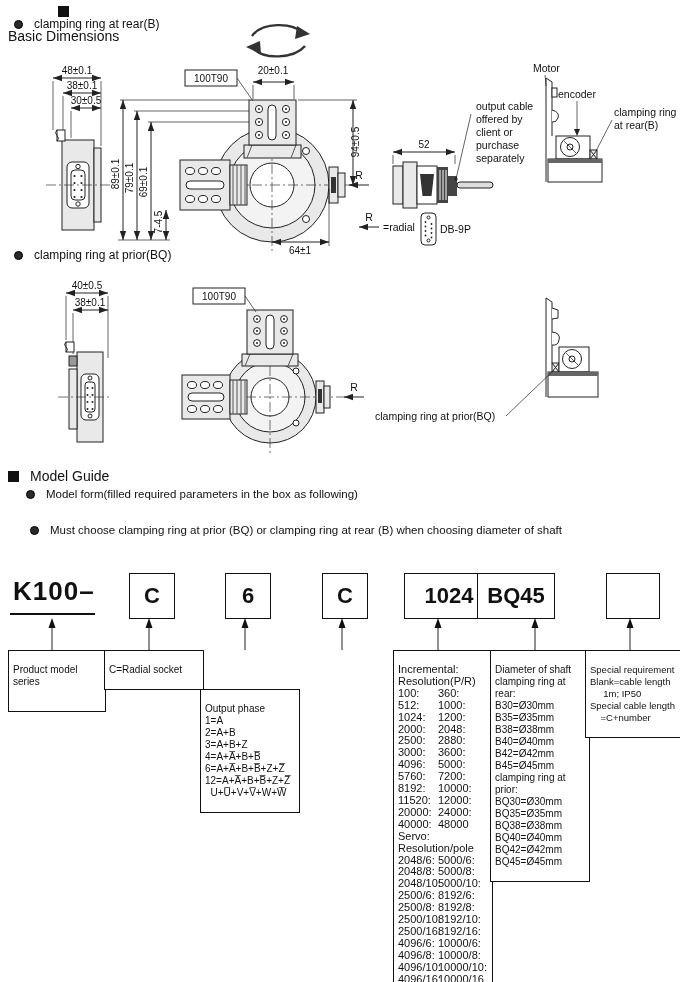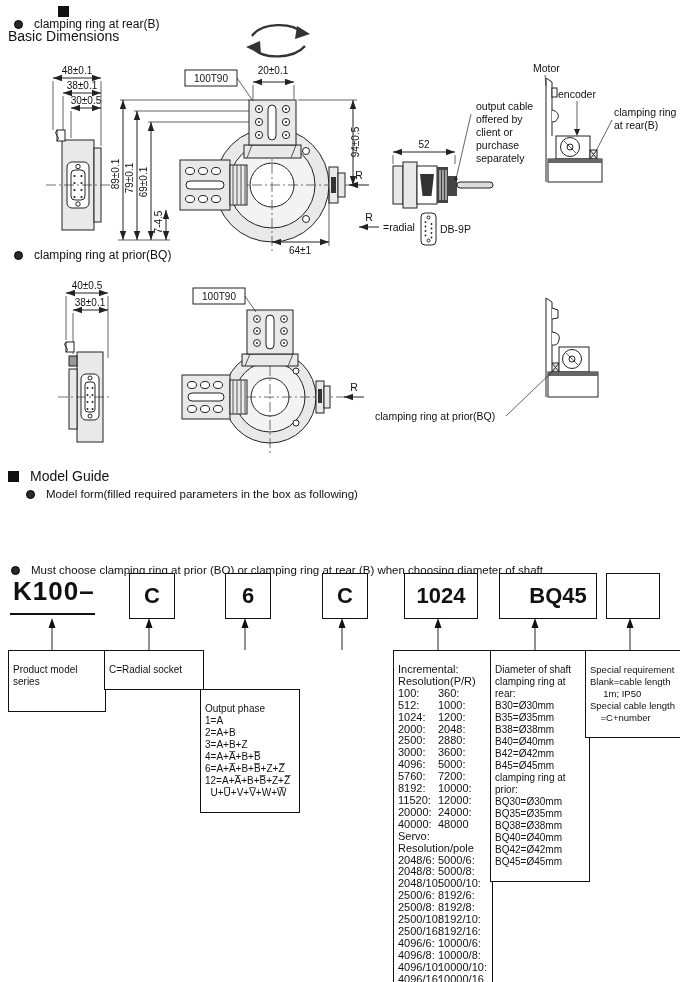--- a/index.html
+++ b/index.html
@@ -22,21 +22,21 @@
   .rot{stroke:#333;stroke-width:2.4;fill:none;}
   .pin{fill:#222;stroke:none;}
   .st{stroke:#555;stroke-width:1;}
   .d{font-size:10px;}
   .lb{font-size:10.5px;}
   .k100{position:absolute;left:13px;top:576px;font-size:26px;font-weight:700;letter-spacing:1px;}
   .kline{position:absolute;left:10px;top:613px;width:85px;height:2px;background:#111;}
   .code-box{position:absolute;top:573px;height:44px;border:1.5px solid #111;display:flex;
             align-items:center;justify-content:center;font-size:22px;font-weight:700;background:#fff;}
   #c1{left:129px;width:44px;} #c6{left:225px;width:44px;} #c2{left:322px;width:44px;}
-  #c1024{left:404px;width:72px;} #cbq{left:499px;width:76px;padding-left:20px;} #cx{left:606px;width:52px;}
+  #c1024{left:404px;width:72px;padding-left:8px;} #cbq{left:477px;width:76px;} #cx{left:606px;width:52px;}
   .desc-box{position:absolute;top:650px;border:1px solid #111;font-size:10px;line-height:12px;
             padding:13px 4px;white-space:pre;background:#fff;}
   #b1{left:8px;width:88px;height:34px;} #b2{left:104px;width:90px;}
   #b3{left:200px;width:90px;margin-top:39px;} #b4{left:296px;width:92px;}
   #b5{left:393px;width:90px;font-size:11px;line-height:11.9px;}
   #b6{left:490px;width:90px;} #b7{left:585px;width:91px;font-size:9.5px;}
   .rr span:first-child{display:inline-block;width:40px;}
 </style>
 </head>
 <body>
@@ -337,21 +337,21 @@
   </svg>
 
   <div class="hdr" style="left:8px;top:468px;">
     <div class="sq"></div>
     <div>Model Guide</div>
   </div>
   <div class="grow" style="left:14px;top:488px;margin-left:12px;">
     <div class="dot"></div>
     <div>Model form(filled required parameters in the box as following)</div>
   </div>
-  <div class="grow" style="left:11px;top:524px;margin-top:40px;">
+  <div class="grow" style="left:30px;top:524px;">
     <div class="dot"></div>
     <div>Must choose clamping ring at prior (BQ) or clamping ring at rear (B) when choosing diameter of shaft</div>
   </div>
 
   <div class="k100">K100–</div>
   <div class="kline"></div>
   <div class="code-box" id="c1">C</div>
   <div class="code-box" id="c6">6</div>
   <div class="code-box" id="c2">C</div>
   <div class="code-box" id="c1024">1024</div>

